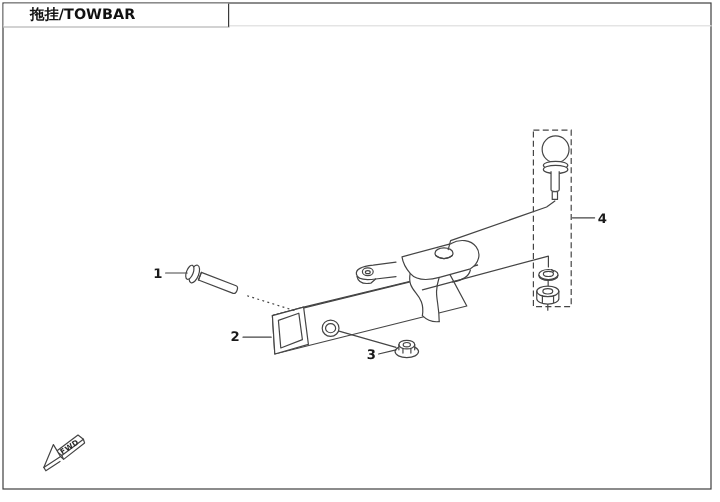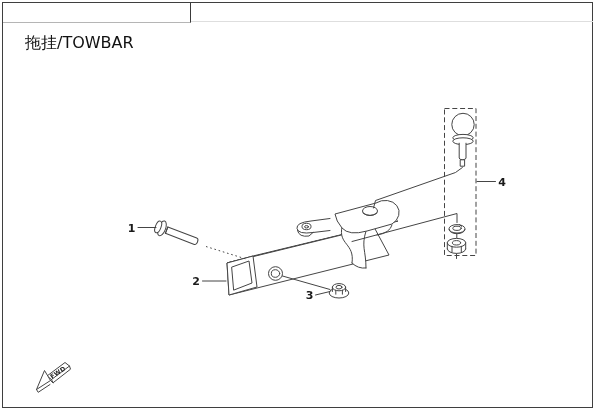--- a/index.html
+++ b/index.html
@@ -15,21 +15,21 @@
     position:absolute;left:3px;top:21px;width:590px;height:0;
     border-top:1px solid #dedede;
   }
   .title-box{
     position:absolute;left:3px;top:3px;width:187px;height:19px;
     background:#ffffff;border-right:1.5px solid #3a3a3a;border-bottom:1px solid #b5b5b5;
     box-sizing:content-box;
   }
   .title-box .title-text{
     display:block;padding-left:22px;line-height:19px;
-    font-size:16px;font-weight:normal;color:#111;white-space:nowrap;margin-top:30px;
+    font-size:12px;font-weight:bold;color:#111;white-space:nowrap;
   }
   svg{position:absolute;left:0;top:0;}
   .ln{stroke:#454545;stroke-width:1;fill:none;stroke-linecap:round;stroke-linejoin:round;}
   .wh{stroke:#454545;stroke-width:1;fill:#ffffff;stroke-linejoin:round;}
   .fill-only{fill:#ffffff;stroke:none;}
   .lbl{font-size:11px;font-weight:bold;fill:#1a1a1a;text-anchor:middle;}
   .fwd-txt{font-size:6.2px;font-weight:bold;fill:#2a2a2a;letter-spacing:0.4px;text-anchor:middle;}
 </style>
 </head>
 <body>

